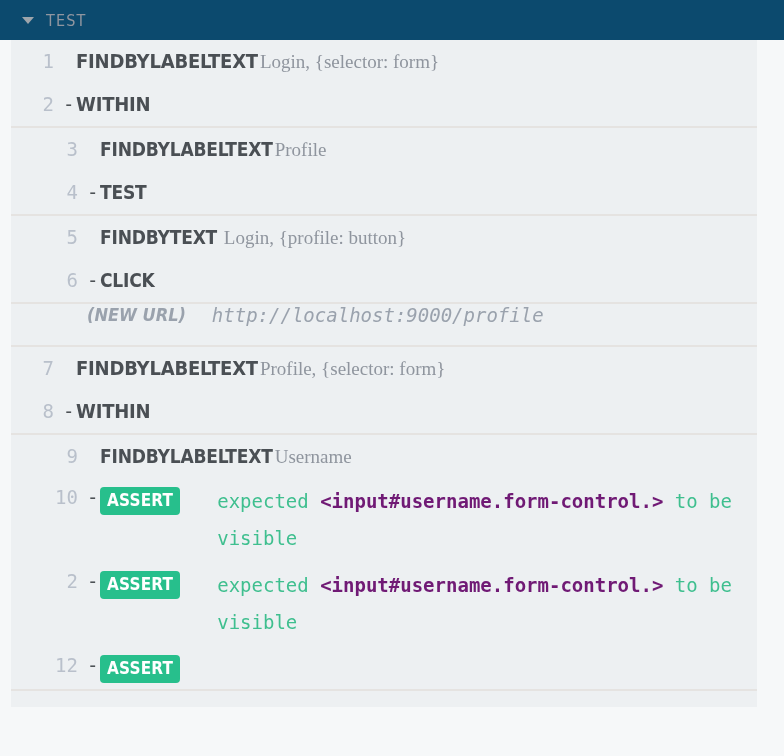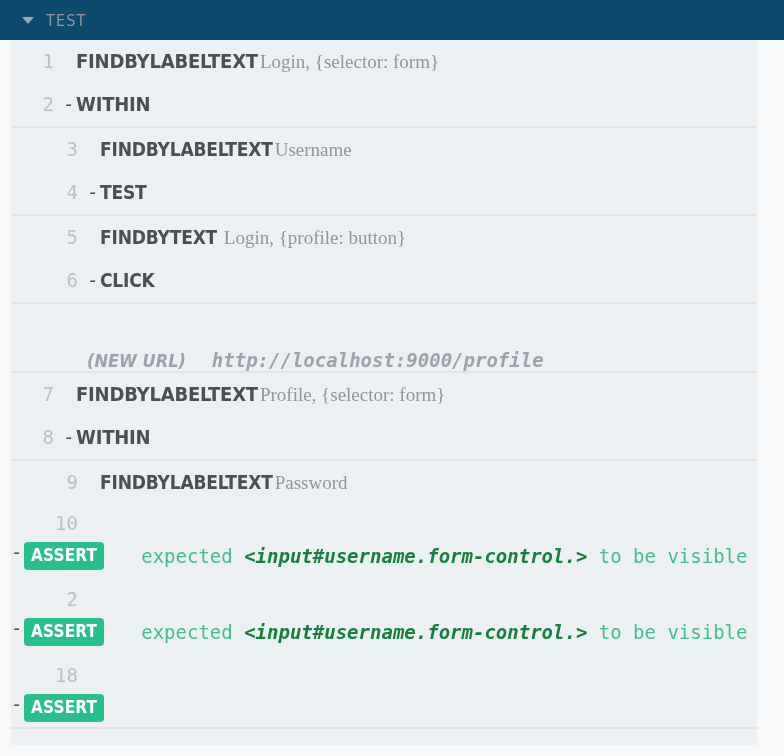--- a/index.html
+++ b/index.html
@@ -51,21 +51,21 @@
   .group:last-child { border-bottom: none; }
 
   .row {
     display: flex;
     align-items: flex-start;
     min-height: 43px;
     box-sizing: border-box;
     padding-top: 7px;
     padding-bottom: 7px;
   }
-  .row.tight { padding-top: 5px; padding-bottom: 5px; flex-direction: column; }
+  .row.tight { padding-top: 5px; padding-bottom: 5px; }
 
   .line-no {
     flex: none;
     width: 52px;
     text-align: right;
     padding-right: 9px;
     box-sizing: border-box;
     font-family: "DejaVu Sans Mono", monospace;
     font-size: 19px;
     line-height: 29px;
@@ -120,41 +120,39 @@
     font-size: 19px;
     line-height: 29px;
     color: #8f959e;
     padding-left: 60px;
     white-space: pre;
   }
 
   
   .meta-row {
     display: flex;
-    align-items: flex-end;
+    align-items: flex-start;
     min-height: 41px;
     padding-left: 76px;
-    margin-top: 26px;
   }
   .meta-label {
     font-family: "DejaVu Sans Condensed", "Liberation Sans Narrow", "Liberation Sans", sans-serif;
     font-size: 18px;
     font-style: italic;
     font-weight: 700;
     color: #9aa2ad;
     white-space: nowrap;
   }
   .meta-value {
     font-family: "DejaVu Sans Mono", monospace;
     font-size: 19px;
     font-style: italic;
     color: #9aa2ad;
     padding-left: 26px;
     white-space: nowrap;
-    font-weight: bold;
   }
 
   
   .badge {
     flex: none;
     display: inline-block;
     background: #27bf8c;
     color: #ffffff;
     font-family: "DejaVu Sans Condensed", "Liberation Sans Narrow", "Liberation Sans", sans-serif;
     font-weight: 700;
@@ -168,23 +166,22 @@
   .assert-text {
     flex: 1 1 auto;
     padding-left: 37px;
     font-family: "DejaVu Sans Mono", monospace;
     font-size: 19px;
     line-height: 37px;
     color: #3fbf8f;
     min-width: 0;
   }
   .assert-text .sel {
-    color: #15803d;
+    color: #701a75;
     font-weight: 700;
-    font-style: italic;
   }
 
   
   .clipped { overflow: hidden; height: 16px; }
 </style>
 </head>
 <body>
 
 <div>
 
@@ -213,21 +210,21 @@
         </span>
       </div>
     </div>
 
     <div class="group">
       <div class="row lvl-1">
         <span class="line-no">3</span>
         <span class="body-col">
           <span class="dash"></span>
           <span class="cmd sub">FINDBYLABELTEXT</span>
-          <span class="arg">Username</span>
+          <span class="arg">Profile</span>
         </span>
       </div>
       <div class="row lvl-1">
         <span class="line-no">4</span>
         <span class="body-col">
           <span class="dash">-</span>
           <span class="cmd sub">TEST</span>
         </span>
       </div>
     </div>
@@ -276,21 +273,21 @@
         </span>
       </div>
     </div>
 
     <div class="group">
       <div class="row lvl-1">
         <span class="line-no">9</span>
         <span class="body-col">
           <span class="dash"></span>
           <span class="cmd sub">FINDBYLABELTEXT</span>
-          <span class="arg">Password</span>
+          <span class="arg">Username</span>
         </span>
       </div>
 
       <div class="row lvl-1 tight">
         <span class="line-no">10</span>
         <span class="body-col">
           <span class="dash">-</span>
           <span class="badge">ASSERT</span>
           <span class="assert-text"><span>expected </span><span class="sel">&lt;input#username.form-control.&gt;</span><span> to be visible</span></span>
         </span>
@@ -299,21 +296,21 @@
       <div class="row lvl-1 tight">
         <span class="line-no">2</span>
         <span class="body-col">
           <span class="dash">-</span>
           <span class="badge">ASSERT</span>
           <span class="assert-text"><span>expected </span><span class="sel">&lt;input#username.form-control.&gt;</span><span> to be visible</span></span>
         </span>
       </div>
 
       <div class="row lvl-1 tight">
-        <span class="line-no">18</span>
+        <span class="line-no">12</span>
         <span class="body-col">
           <span class="dash">-</span>
           <span class="badge">ASSERT</span>
         </span>
       </div>
     </div>
 
     <div class="group clipped"></div>
 
   </div>

